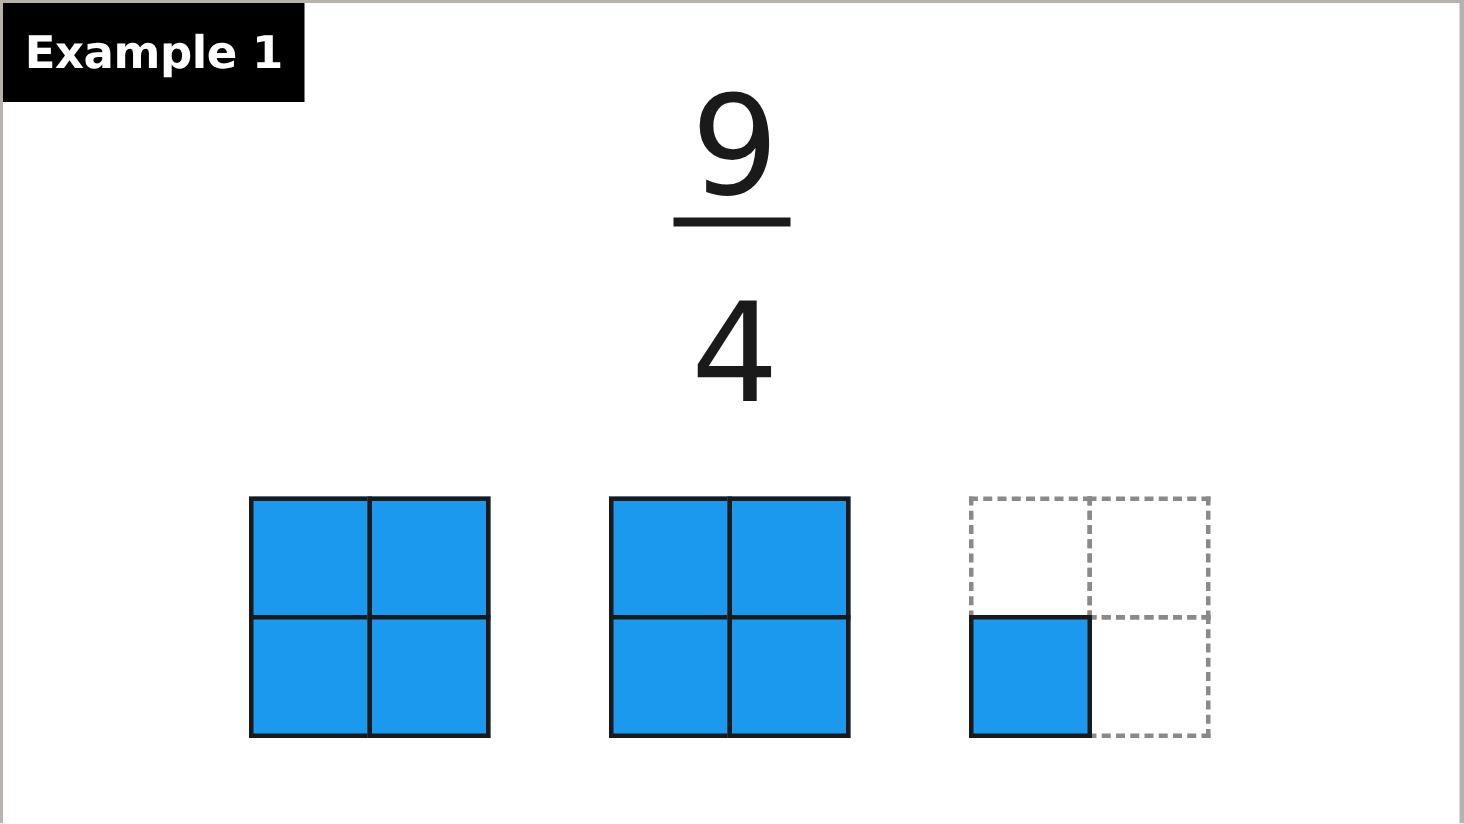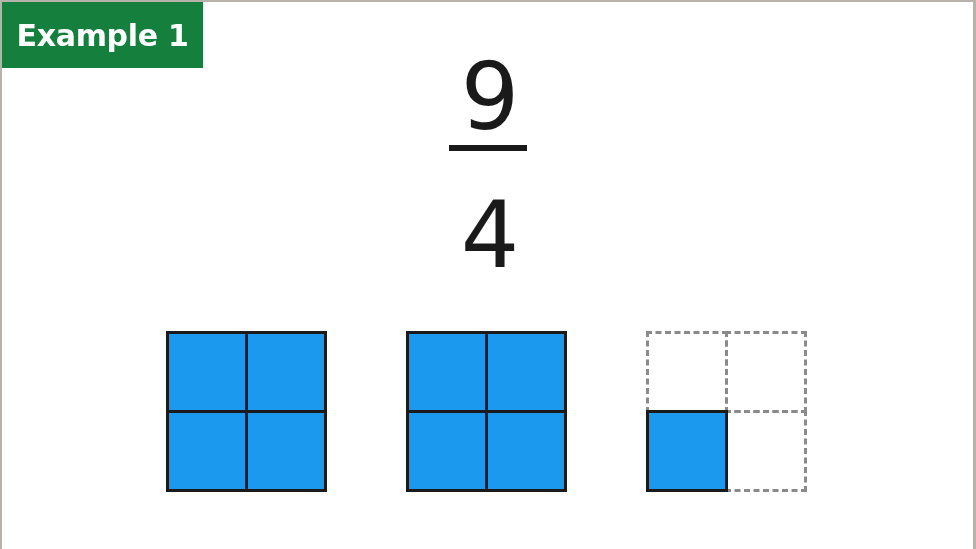--- a/index.html
+++ b/index.html
@@ -10,21 +10,21 @@
     }
     .frame {
       position: absolute; left: 0; top: 0; width: 976px; height: 549px;
       box-sizing: border-box;
       border-top: 2px solid #b8b3aa;
       border-left: 2px solid #b8b3aa;
       border-right: 3px solid #b8b3aa;
     }
     .badge {
       position: absolute; left: 2px; top: 2px; width: 201px; height: 66px;
-      background: #15803d; color: #ffffff;
+      background: #000000; color: #ffffff;
       display: flex; align-items: center; justify-content: center;
       font-family: "DejaVu Sans", sans-serif; font-weight: bold;
       font-size: 30px; letter-spacing: -0.3px;
     }
     .fraction {
       position: absolute; left: 440px; top: 40px; width: 100px; height: 220px;
     }
     .numer, .denom {
       position: absolute; left: 0; width: 100%; text-align: center;
       font-family: "DejaVu Sans", sans-serif; font-size: 92px; color: #1a1a1a;

